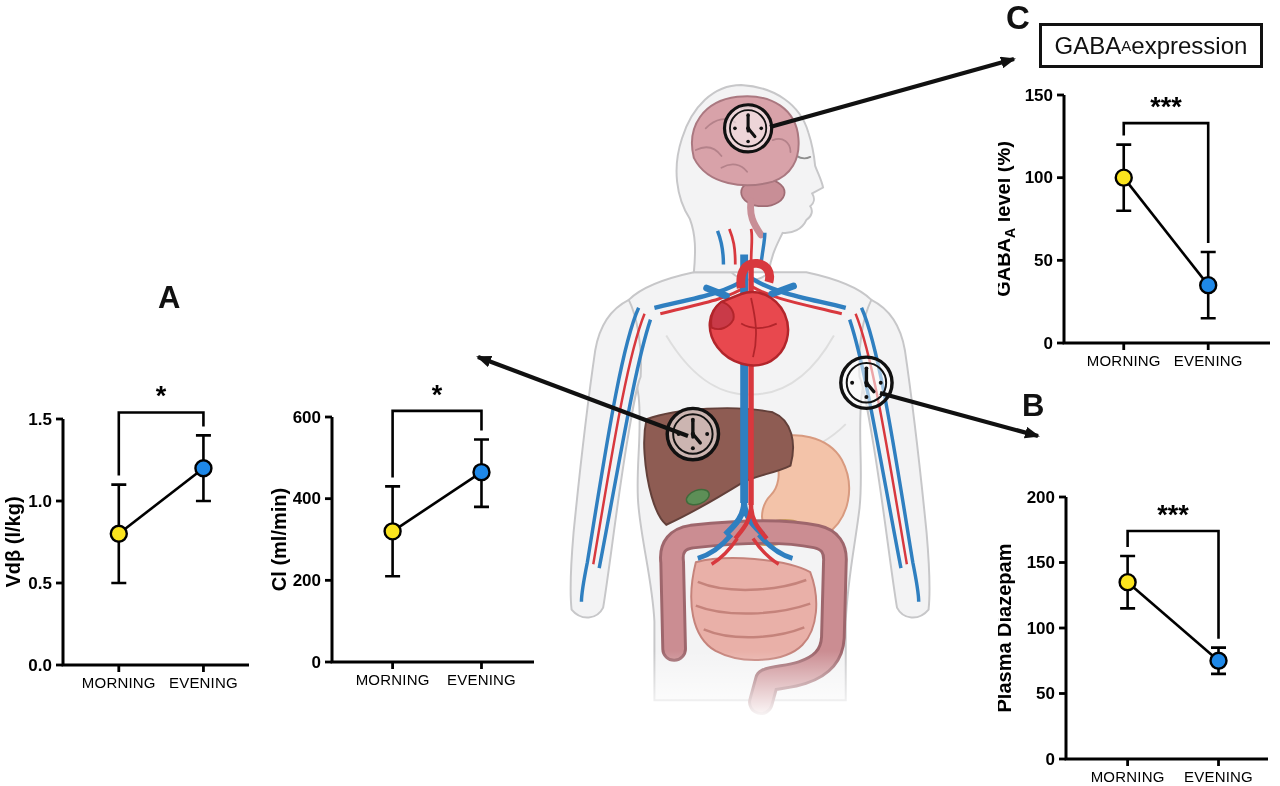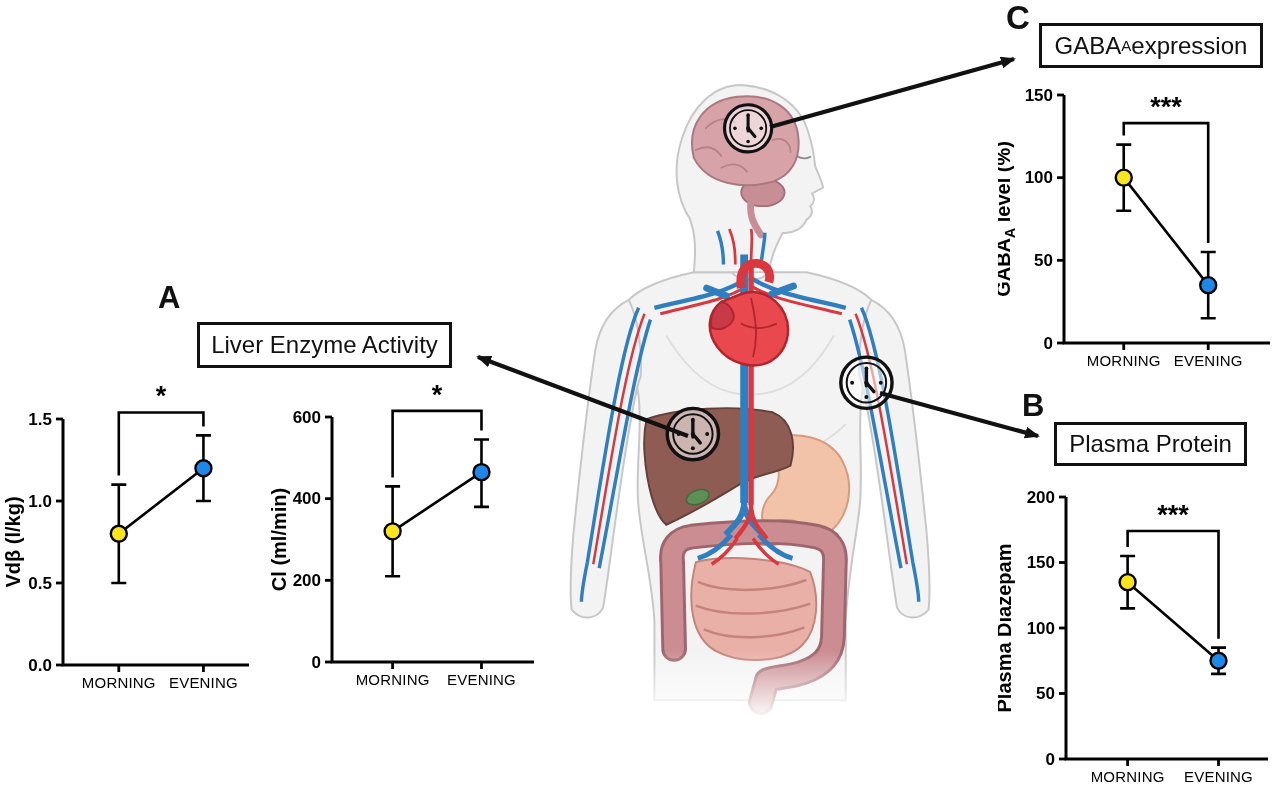--- a/index.html
+++ b/index.html
@@ -124,26 +124,20 @@
     </defs>
     <line x1="688" y1="436" x2="478" y2="357" stroke="#111" stroke-width="4.2" marker-end="url(#ah)"></line>
     <line x1="880" y1="393" x2="1038" y2="436" stroke="#111" stroke-width="4.2" marker-end="url(#ah)"></line>
     <line x1="770" y1="127" x2="1014" y2="59" stroke="#111" stroke-width="4.2" marker-end="url(#ah)"></line>
   </svg>
 
   <div class="panel-letter" style="left:158px;top:282px;">A</div>
   <div class="panel-letter" style="left:1022px;top:390px;">B</div>
   <div class="panel-letter" style="left:1006px;top:1px;font-size:33px;">C</div>
 
-  <div class="label-box" style="left:197px;top:322px;width:255px;height:46px;">
-      <span>Liver Enzyme Activity</span>
-    </div>
-  <div class="label-box" style="left:1054px;top:422px;width:193px;height:44px;">
-      <span>Plasma Protein</span>
-    </div>
   <div class="label-box" style="left:1039px;top:23px;width:224px;height:45px;">
       <span>GABA</span>
       <sub>A</sub>
       <span> expression</span>
     </div>
 
   <svg class="chart" viewBox="0 0 252 312" style="left: 5px; top: 383px; width: 252px; height: 312px;">
       <path d="M58,36 L58,282 L244,282" fill="none" stroke="#000000" stroke-width="3"></path>
       <line x1="51" y1="282" x2="58" y2="282" stroke="#000000" stroke-width="2.8"></line>
       <text x="47" y="282" text-anchor="end" dominant-baseline="central" class="tick">0.0</text>

